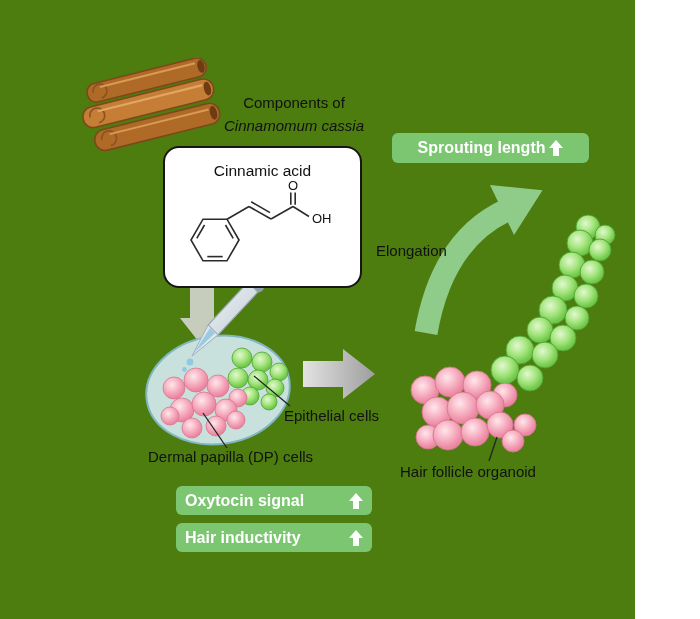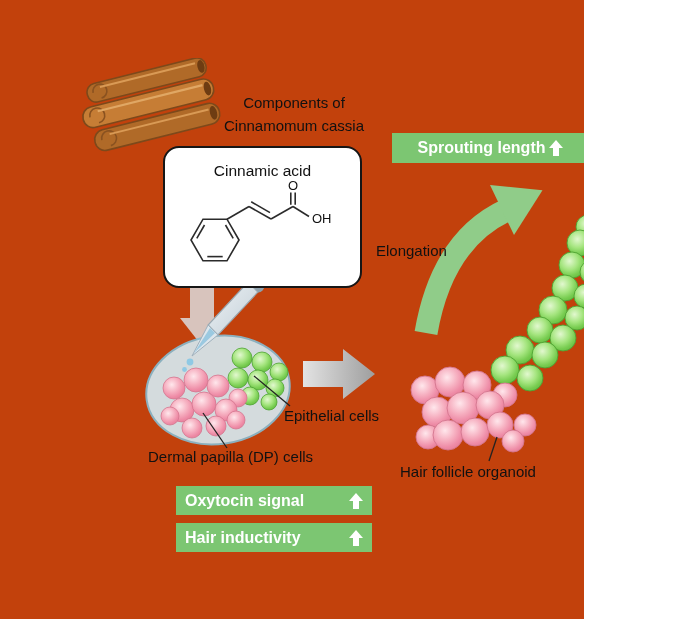--- a/index.html
+++ b/index.html
@@ -1,31 +1,31 @@
 <!DOCTYPE html>
 <html><head>
 <meta charset="utf-8">
 <style>
   html,body{margin:0;padding:0;background:#fff;}
   #canvas{
-    position:relative;width:584px;height:619px;background:#c2410c;
+    position:relative;width:635px;height:619px;background:#4d7c0f;
     font-family:"Liberation Sans",sans-serif;color:#111;overflow:hidden;
   }
   .abs{position:absolute;}
   .lbl{font-size:15px;color:#111;white-space:nowrap;}
   .components{width:160px;text-align:center;font-size:15px;line-height:1.5;}
-  .components .ital{}
+  .components .ital{font-style:italic;}
   .compound-box{
     width:195px;height:138px;background:#fff;border:2.5px solid #161616;
     border-radius:16px;z-index:6;
   }
   .box-title{text-align:center;margin-top:14px;font-size:15.5px;}
   .green-badge{
     display:flex;align-items:center;color:#fff;font-weight:bold;
-    font-size:16px;padding:0 9px;box-sizing:border-box;white-space:nowrap;
+    font-size:16px;padding:0 9px;box-sizing:border-box;white-space:nowrap;border-radius:6px;
   }
   .badge-center{justify-content:center;gap:4px;}
   .badge-split{justify-content:space-between;}
   svg{display:block;}
 </style>
 </head>
 <body>
 
 <div id="canvas">
 

